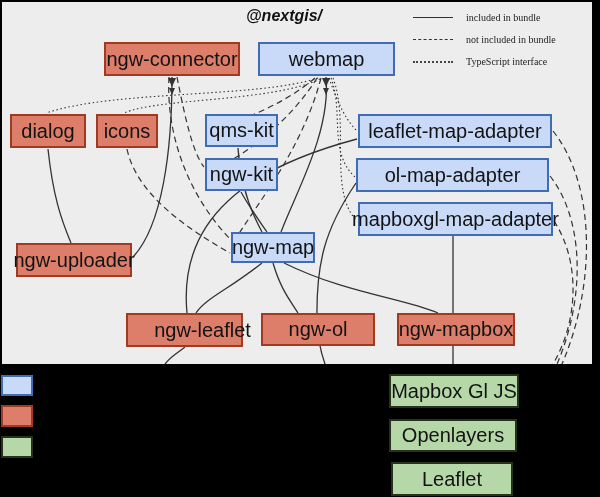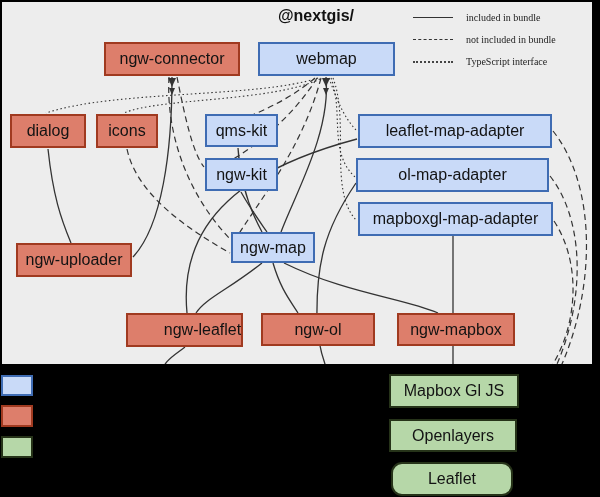--- a/index.html
+++ b/index.html
@@ -1,26 +1,26 @@
 <!DOCTYPE html>
 <html><head>
 <meta charset="utf-8">
 <style>
   html,body{margin:0;padding:0;background:#000;}
   #stage{position:relative;width:600px;height:497px;background:#000;overflow:hidden;
          font-family:"Liberation Sans",sans-serif;}
   #edges{position:absolute;left:0;top:0;}
   .node{position:absolute;box-sizing:border-box;border:2px solid;display:flex;
-        align-items:center;justify-content:center;font-size:16px;color:#131313;
+        align-items:center;justify-content:center;font-size:20px;color:#131313;
         white-space:nowrap;}
   .node.red{background:#dd7e6b;border-color:#a03a20;}
   .node.blue{background:#c9daf8;border-color:#3f6cb3;}
   .node.green{background:#b6d7a8;border-color:#263319;}
-  .title{position:absolute;left:246px;top:7px;width:140px;text-align:center;
-         font-weight:bold;font-size:16px;color:#111;}
+  .title{position:absolute;left:246px;top:7px;width:140px;text-align:left;
+         font-weight:bold;font-size:16px;color:#111;font-style:italic;}
   .legend{position:absolute;left:413px;top:12px;}
   .legend-row{display:flex;align-items:center;margin-bottom:11px;height:11px;}
   .legend-line{width:40px;height:0;margin-right:13px;}
   .legend-line.solid{border-top:1.5px solid #333;}
   .legend-line.dashed{border-top:1.5px dashed #333;}
   .legend-line.dotted{border-top:2px dotted #444;}
   .legend-label{font-size:10px;color:#222;font-family:Liberation Serif, serif;}
   .swatch{position:absolute;box-sizing:border-box;border:2px solid;left:1px;width:32px;}
   .swatch.blue{top:375px;height:21px;background:#c9daf8;border-color:#3f6cb3;}
   .swatch.red{top:405px;height:22px;background:#dd7e6b;border-color:#a03a20;}
@@ -112,19 +112,19 @@
   <div class="node blue" style="left:356px;top:158px;width:193px;height:34px;">ol-map-adapter</div>
   <div class="node blue" style="left:358px;top:202px;width:195px;height:34px;">mapboxgl-map-adapter</div>
   <div class="node red" style="left:16px;top:243px;width:116px;height:34px;">ngw-uploader</div>
   <div class="node blue" style="left:231px;top:232px;width:84px;height:31px;">ngw-map</div>
   <div class="node red" style="left:126px;top:313px;width:117px;height:34px;padding-left:36px;">ngw-leaflet</div>
   <div class="node red" style="left:261px;top:313px;width:114px;height:33px;">ngw-ol</div>
   <div class="node red" style="left:397px;top:313px;width:118px;height:33px;">ngw-mapbox</div>
 
   <div class="node green" style="left:389px;top:374px;width:130px;height:34px;">Mapbox Gl JS</div>
   <div class="node green" style="left:389px;top:419px;width:128px;height:33px;">Openlayers</div>
-  <div class="node green" style="left:391px;top:462px;width:122px;height:34px;border-radius:11px;">Leaflet</div>
+  <div class="node green" style="left:391px;top:462px;width:122px;height:34px;">Leaflet</div>
 
   <div class="swatch blue"></div>
   <div class="swatch red"></div>
   <div class="swatch green"></div>
 
 </div>
 
 </body></html>

